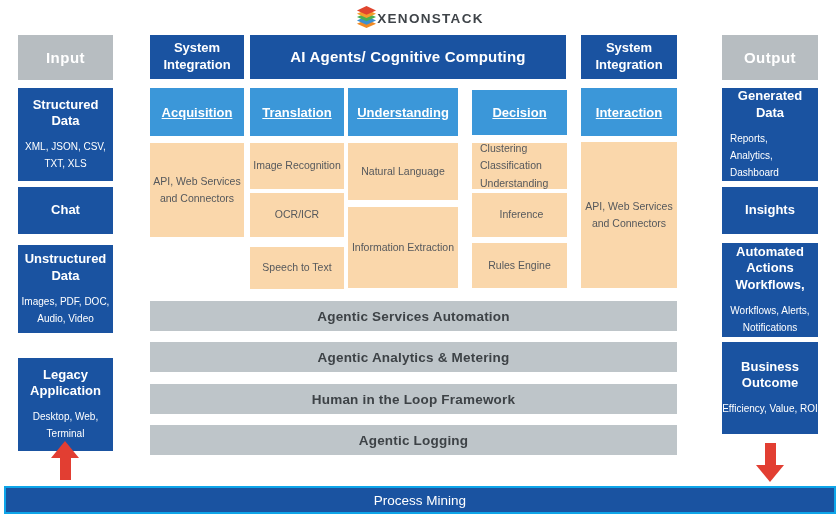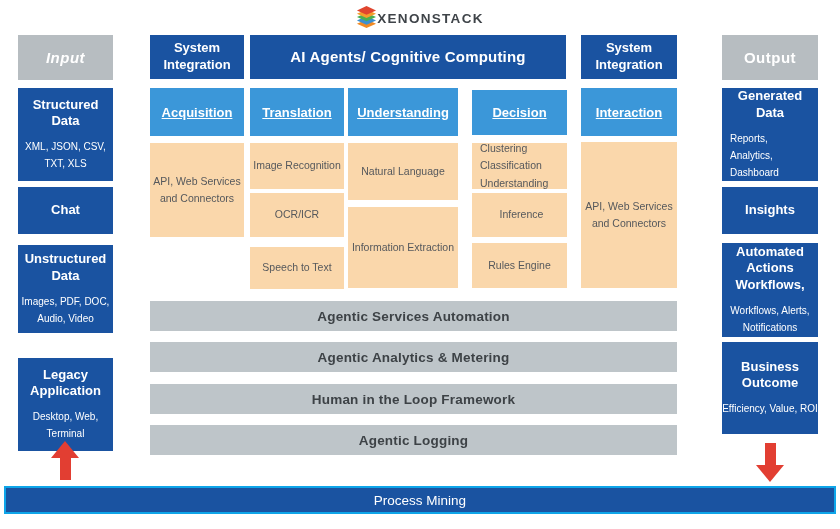--- a/index.html
+++ b/index.html
@@ -36,21 +36,21 @@
     <svg width="21" height="25" viewBox="0 0 22 26">
       <path d="M11 14 L21 18.5 L11 23 L1 18.5 Z" fill="#f08a24"></path>
       <path d="M11 10.5 L21 15 L11 19.5 L1 15 Z" fill="#3d8fd1"></path>
       <path d="M11 7 L21 11.5 L11 16 L1 11.5 Z" fill="#4caf50"></path>
       <path d="M11 3.5 L21 8 L11 12.5 L1 8 Z" fill="#f59d2c"></path>
       <path d="M11 0 L21 4.5 L11 9 L1 4.5 Z" fill="#e0452f"></path>
     </svg>
     <span class="brand">XENONSTACK</span>
   </div>
 
-  <div class="abs gray-header flexc" style="left:18px;top:35px;width:95px;height:45px;font-style:italic;">Input</div>
+  <div class="abs gray-header flexc" style="left:18px;top:35px;width:95px;height:45px;">Input</div>
 
   <div class="abs blue-box flexc" style="left:18px;top:88px;width:95px;height:93px;">
     <div class="box-title">Structured Data</div>
     <div class="box-sub">XML, JSON, CSV, TXT, XLS</div>
   </div>
 
   <div class="abs blue-box flexc" style="left:18px;top:187px;width:95px;height:47px;">
     <div class="box-title">Chat</div>
   </div>
 

